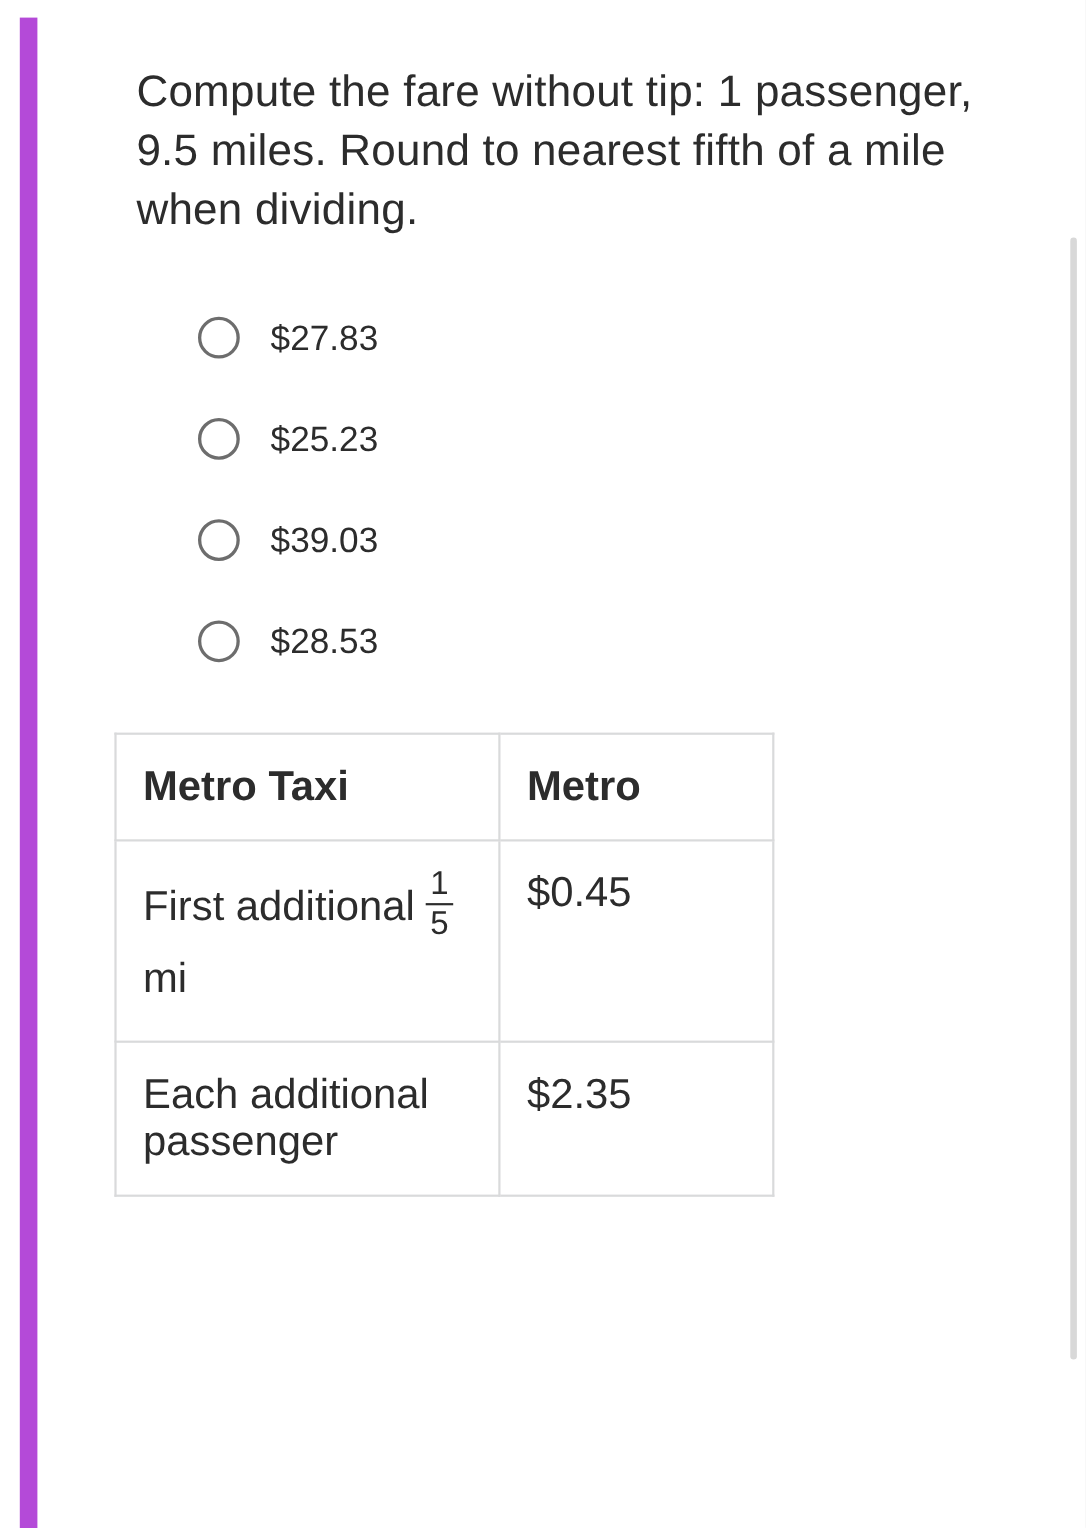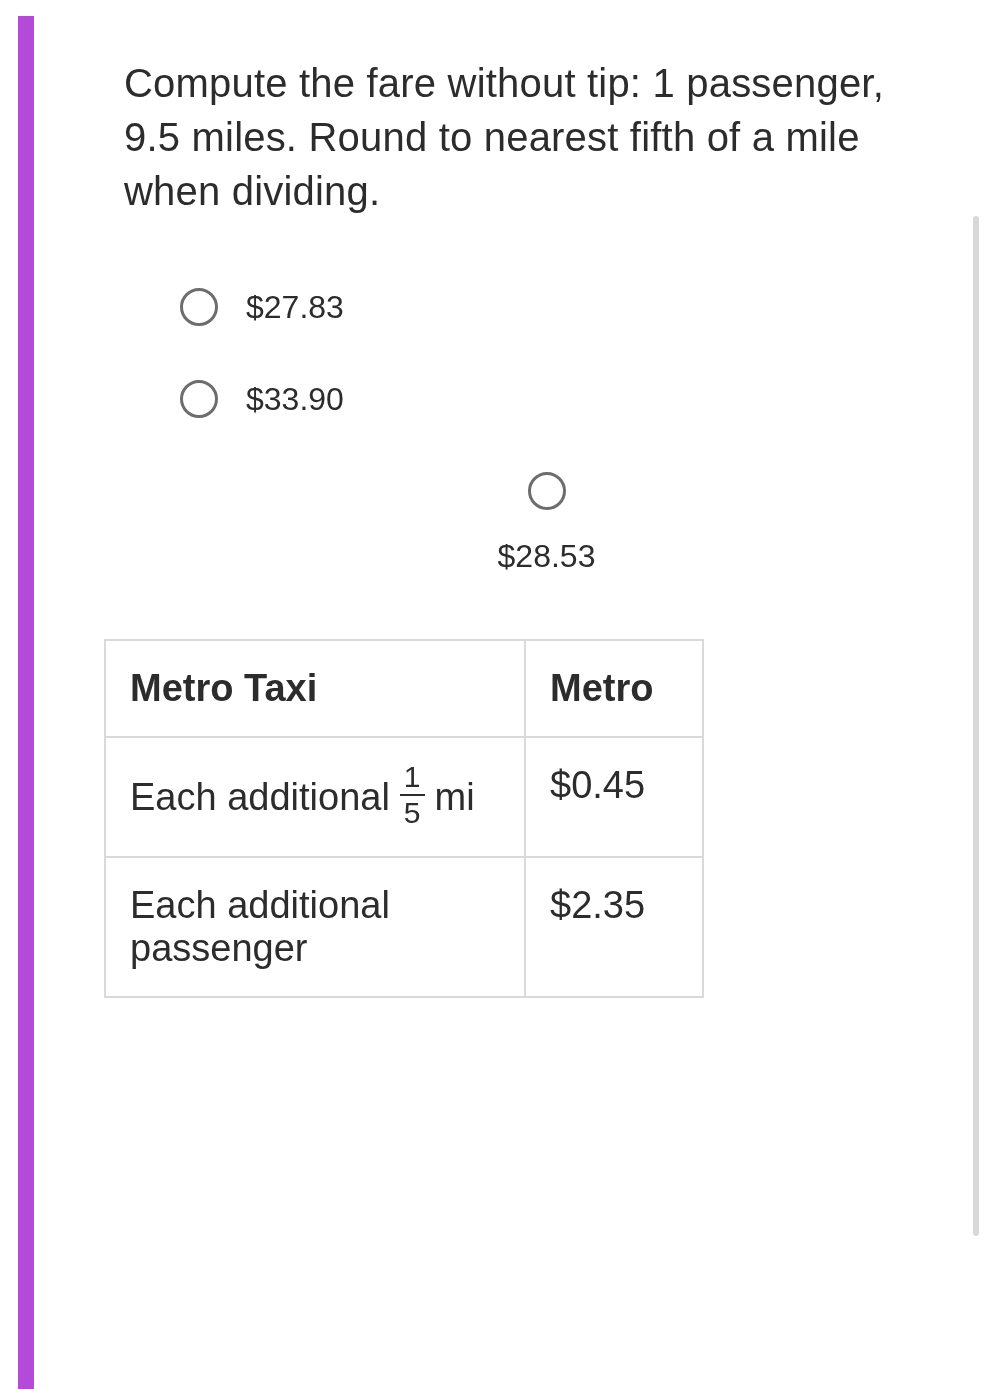--- a/index.html
+++ b/index.html
@@ -42,21 +42,21 @@
     .options {
       margin-left: 56px;
       margin-bottom: 64px;
     }
     .option {
       display: flex;
       align-items: center;
       gap: 28px;
       margin-bottom: 54px;
     }
-    .option:last-child { margin-bottom: 4px; flex-direction: column; }
+    .option:last-child { margin-bottom: 4px; }
     .radio {
       width: 38px;
       height: 38px;
       border: 3px solid #6d6d6d;
       border-radius: 50%;
       flex-shrink: 0;
     }
     .option-label {
       font-size: 32px;
       color: #2c2c2c;
@@ -73,21 +73,21 @@
       padding: 26px 24px;
       text-align: left;
       vertical-align: top;
       font-weight: 400;
       color: #2c2c2c;
     }
     table.fare th {
       font-weight: 700;
     }
     table.fare td:first-child,
-    table.fare th:first-child { width: 420px; }
+    table.fare th:first-child { width: 349px; }
     .frac {
       display: inline-flex;
       flex-direction: column;
       align-items: center;
       vertical-align: middle;
       font-size: 30px;
       line-height: 1;
       margin: 0 6px;
       position: relative;
       top: -2px;
@@ -116,40 +116,44 @@
 
     <p class="question-text">Compute the fare without tip: 1 passenger, 9.5 miles. Round to nearest fifth of a mile when dividing.</p>
 
     <div class="options">
       <div class="option">
         <span class="radio"></span>
         <span class="option-label">$27.83</span>
       </div>
       <div class="option">
         <span class="radio"></span>
-        <span class="option-label">$33.90</span>
+        <span class="option-label">$25.23</span>
+      </div>
+      <div class="option">
+        <span class="radio"></span>
+        <span class="option-label">$39.03</span>
       </div>
       <div class="option">
         <span class="radio"></span>
         <span class="option-label">$28.53</span>
       </div>
     </div>
 
     <table class="fare">
       <thead>
         <tr>
           <th>Metro Taxi</th>
           <th>Metro</th>
         </tr>
       </thead>
       <tbody>
         <tr>
           <td>
             <span class="row-flex">
-              <span>Each additional</span>
+              <span>First additional</span>
               <span class="frac">
                 <span class="num">1</span>
                 <span class="den">5</span>
               </span>
               <span>mi</span>
             </span>
           </td>
           <td>$0.45</td>
         </tr>
         <tr>

